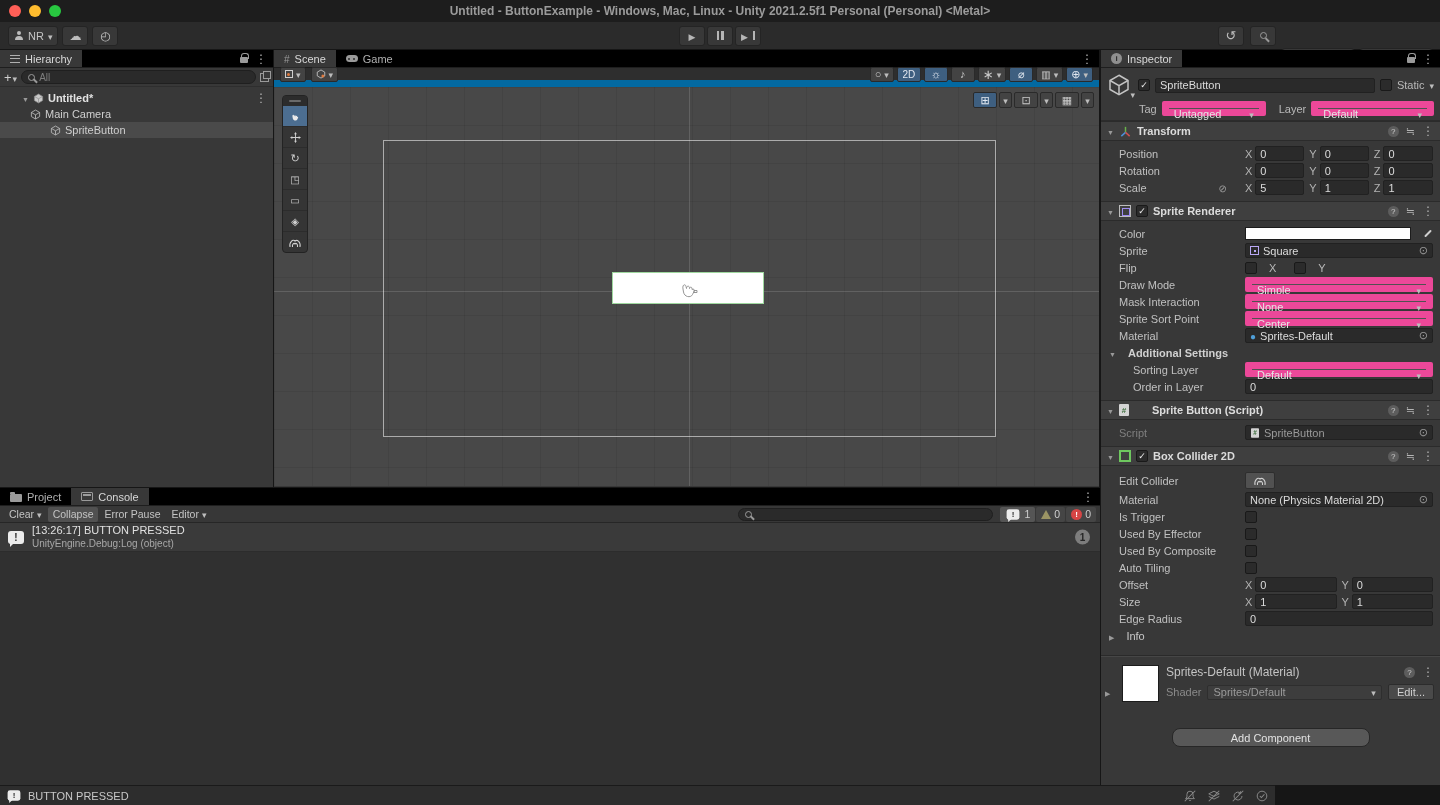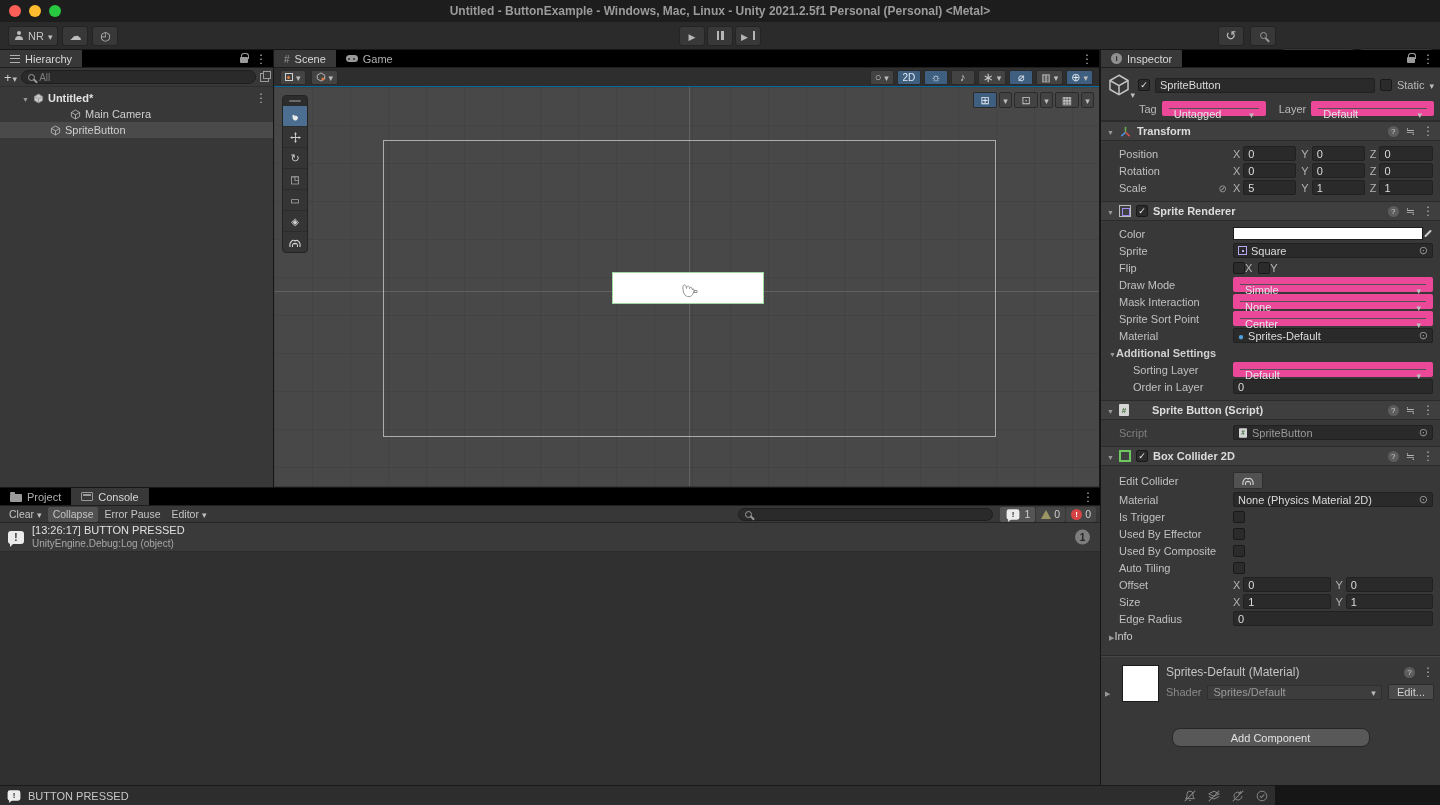--- a/index.html
+++ b/index.html
@@ -105,21 +105,21 @@
   .searchbox input { flex:1; background:transparent; border:none; outline:none; color:#cfcfcf;
     font-family:"Liberation Sans",sans-serif; font-size:10px; }
   .searchbox input::placeholder { color:#7e7e7e; }
   .tree { padding-top:3px; }
   .trow { height:16px; display:flex; align-items:center; gap:4px; color:#cfcfcf; }
   .trow.selected { background:#4a4a4a; }
   .trow .i-kebab { margin-left:auto; margin-right:6px; }
   .cube-svg { width:11px; height:11px; flex:none; }
   
   .p-scene { left:274px; top:50px; width:826px; height:437px; border-right:1px solid #161616; }
-  .s-toolbar { height:19px; background:#2e2e2e; border-bottom:1px solid #0369a1; display:flex; align-items:center; padding:0 6px; gap:5px;}
+  .s-toolbar { height:19px; background:#2e2e2e; border-bottom:7px solid #0369a1; display:flex; align-items:center; padding:0 6px; gap:5px;}
   .sbtn { height:15px; min-width:24px; background:#434343; border:1px solid #2a2a2a; border-radius:2px;
     display:inline-flex; align-items:center; justify-content:center; gap:3px; color:#c9c9c9; padding:0 4px; font-size:10px;}
   .sbtn.on { background:#3e5f80; color:#e2e8f0; }
   .s-right { margin-left:auto; display:flex; gap:3px; align-items:center; }
   .canvas { position:relative; width:100%; height:399px; background:#484848; overflow:hidden;
     background-image:linear-gradient(rgba(0,0,0,.07) 1px, transparent 1px),
                      linear-gradient(90deg, rgba(0,0,0,.07) 1px, transparent 1px);
     background-size:38px 38px; }
   .axis-v { position:absolute; left:415px; top:0; width:1px; height:100%; background:rgba(255,255,255,.14); }
   .axis-h { position:absolute; top:204px; left:0; height:1px; width:100%; background:rgba(255,255,255,.14); }
@@ -164,21 +164,21 @@
   .cb { width:12px; height:12px; background:#2b2b2b; border:1px solid #191919; border-radius:2px;
     display:inline-flex; align-items:center; justify-content:center; font-size:9px; color:#ececec; flex:none;}
   .cb.checked::before { content:"✓"; }
   .field { background:#2a2a2a; border:1px solid #212121; border-radius:2px; height:15px;
     display:flex; align-items:center; padding:0 4px; color:#dcdcdc; gap:4px; }
   .dd { background:#515151; border:7px solid #ec4899; border-radius:2px; height:15px;
     display:flex; align-items:flex-start; padding:0 5px; color:#e4e4e4; gap:4px; }
   .dd .i-caret { margin-left:auto; }
   .flex1 { flex:1; min-width:0; }
   .lab { color:#b9b9b9; }
-  .ins-row { height:17px; display:flex; align-items:center; padding:0 7px 0 18px; gap:0; }
+  .ins-row { height:17px; display:flex; align-items:center; padding:0 7px 0 18px; gap:12px; }
   .ins-label { width:114px; flex:none; color:#c0c0c0; display:flex; align-items:center; }
   .ins-label .right { margin-left:auto; margin-right:6px; }
   .ins-label.indent { padding-left:14px; }
   .ins-label.dim { color:#7f7f7f; }
   .axis3 { display:flex; flex:1; gap:5px; }
   .axis { display:flex; align-items:center; gap:3px; flex:1; }
   .axis .ax { color:#b2b2b2; }
   .axis .field { flex:1; }
   .comp-head { height:20px; background:#3f3f3f; border-top:1px solid #2b2b2b; border-bottom:1px solid #2b2b2b;
     display:flex; align-items:center; gap:5px; padding:0 6px; }
@@ -308,21 +308,21 @@
     <div class="tree">
       <div class="trow" style="padding-left:22px;">
         <span class="i-fold-open"></span>
         <svg class="cube-svg" viewBox="0 0 16 16">
             <path d="M8 1.5 14 5v6L8 14.5 2 11V5z" fill="#c9c9c9" stroke="#8a8a8a" stroke-width="1"></path>
             <path d="M2 5l6 3.4L14 5M8 8.4v6" fill="none" stroke="#8a8a8a" stroke-width="1"></path>
           </svg>
         <span style="font-weight:bold;color:#e2e2e2;">Untitled*</span>
         <span class="i-kebab"></span>
       </div>
-      <div class="trow" style="padding-left:70px;">
+      <div class="trow" style="padding-left:30px;">
         <svg class="cube-svg" viewBox="0 0 16 16">
             <path d="M8 1.5 14 5v6L8 14.5 2 11V5z" fill="none" stroke="#bdbdbd" stroke-width="1.2"></path>
             <path d="M2 5l6 3.4L14 5M8 8.4v6" fill="none" stroke="#bdbdbd" stroke-width="1.2"></path>
           </svg>
         <span>Main Camera</span>
       </div>
       <div class="trow selected" style="padding-left:50px;">
         <svg class="cube-svg" viewBox="0 0 16 16">
             <path d="M8 1.5 14 5v6L8 14.5 2 11V5z" fill="none" stroke="#bdbdbd" stroke-width="1.2"></path>
             <path d="M2 5l6 3.4L14 5M8 8.4v6" fill="none" stroke="#bdbdbd" stroke-width="1.2"></path>

